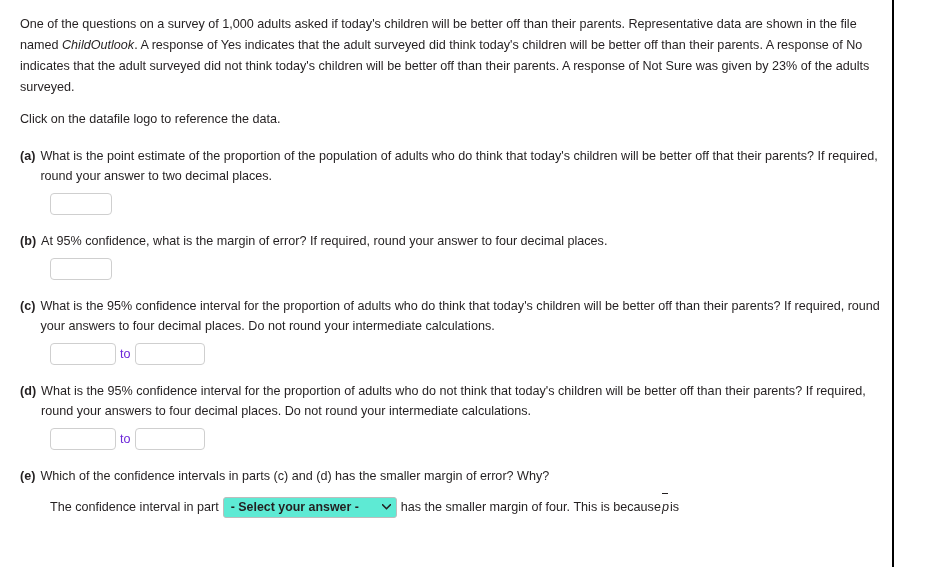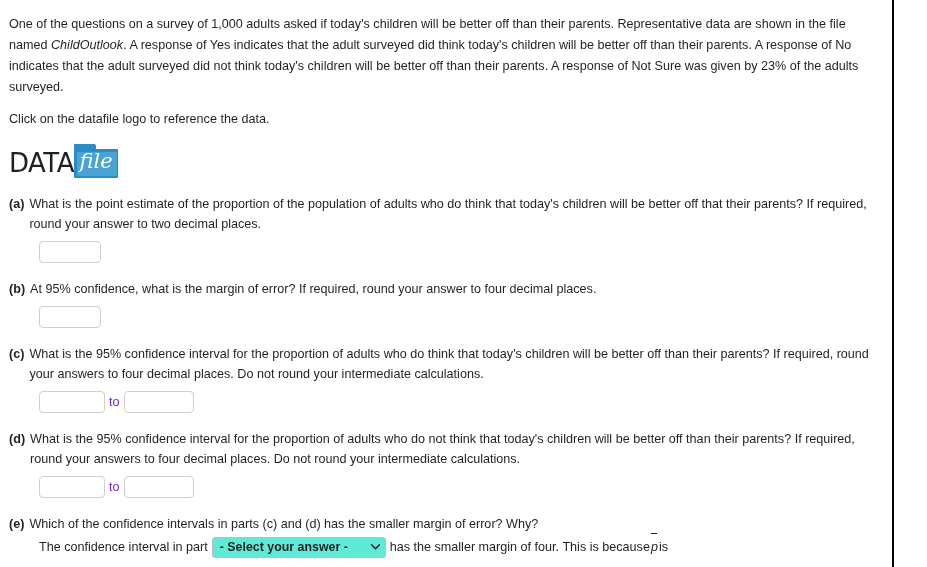--- a/index.html
+++ b/index.html
@@ -21,21 +21,21 @@
     position: absolute;
     left: 892px;
     top: 0;
     width: 2px;
     height: 567px;
     background: #000000;
   }
 
   .pane {
     position: absolute;
-    left: 1px;
+    left: 12px;
     top: 0;
     width: 892px;
     height: 567px;
     box-sizing: border-box;
     padding: 14px 8px 0 8px;
   }
 
   .intro {
     font-size: 12.6px;
     line-height: 21px;
@@ -160,21 +160,21 @@
   .w-c2 { width: 70px; }
 
   .to-sep {
     font-size: 12.6px;
     padding: 0 4px;
     color: #6d28d9;
   }
 
   
   .e-line {
-    margin-top: 2px;
+    margin-top: 10px;
     padding-left: 30px;
     display: flex;
     align-items: center;
     flex-wrap: wrap;
     font-size: 12.6px;
     line-height: 22px;
   }
 
   .select-box {
     box-sizing: border-box;
@@ -219,29 +219,20 @@
 </style>
 </head>
 <body>
 
 <div class="pane">
 
   <p class="intro"><span>One of the questions on a survey of 1,000 adults asked if today's children will be better off than their parents. Representative data are shown in the file named </span><em>ChildOutlook</em><span>. A response of Yes indicates that the adult surveyed did think today's children will be better off than their parents. A response of No indicates that the adult surveyed did not think today's children will be better off than their parents. A response of Not Sure was given by 23% of the adults surveyed.</span></p>
 
   <p class="click-line">Click on the datafile logo to reference the data.</p>
 
-  <div class="datafile">
-    <span class="datafile-word">DATA</span>
-    <span class="folder">
-      <span class="folder-tab"></span>
-      <span class="folder-back"></span>
-      <span class="folder-front"></span>
-      <span class="folder-label">file</span>
-    </span>
-  </div>
 
   <div class="part">
     <div class="part-head">
       <span class="part-marker">(a)</span>
       <span class="part-text">What is the point estimate of the proportion of the population of adults who do think that today's children will be better off that their parents? If required, round your answer to two decimal places.</span>
     </div>
     <div class="answer-row">
       <input class="txt-input w-a" type="text" value="" style="">
     </div>
   </div>

